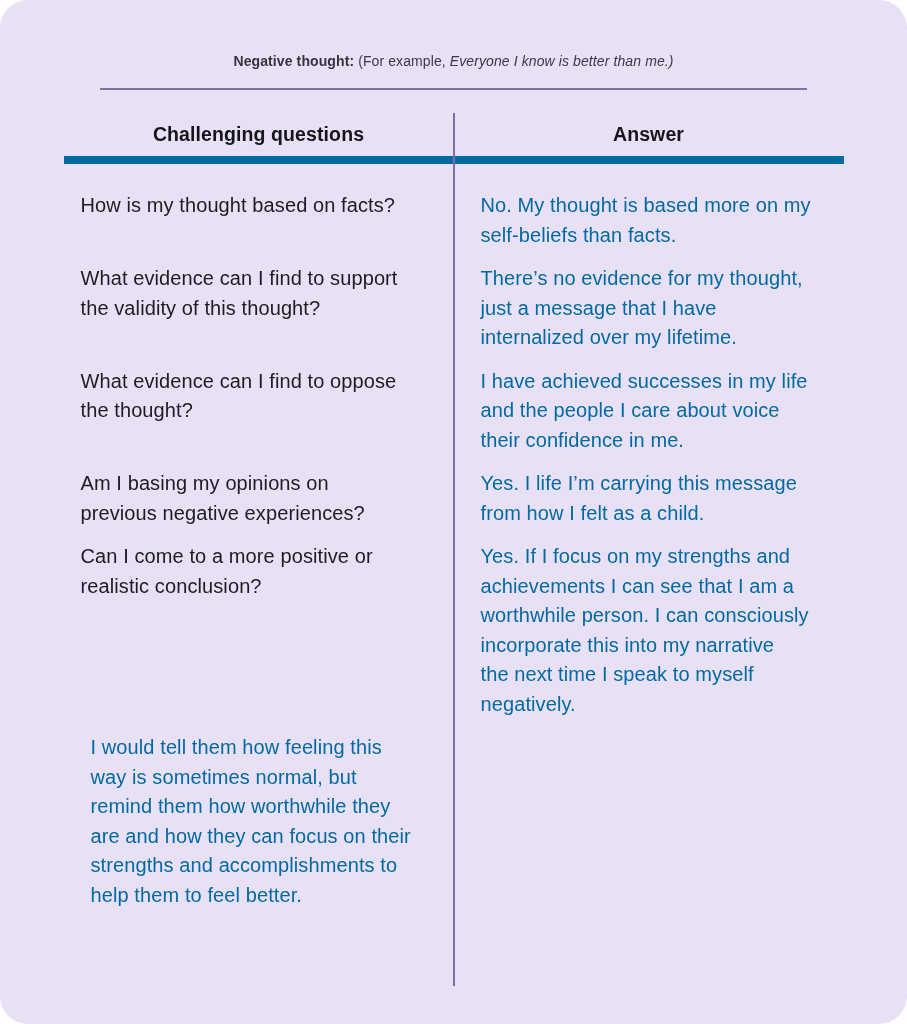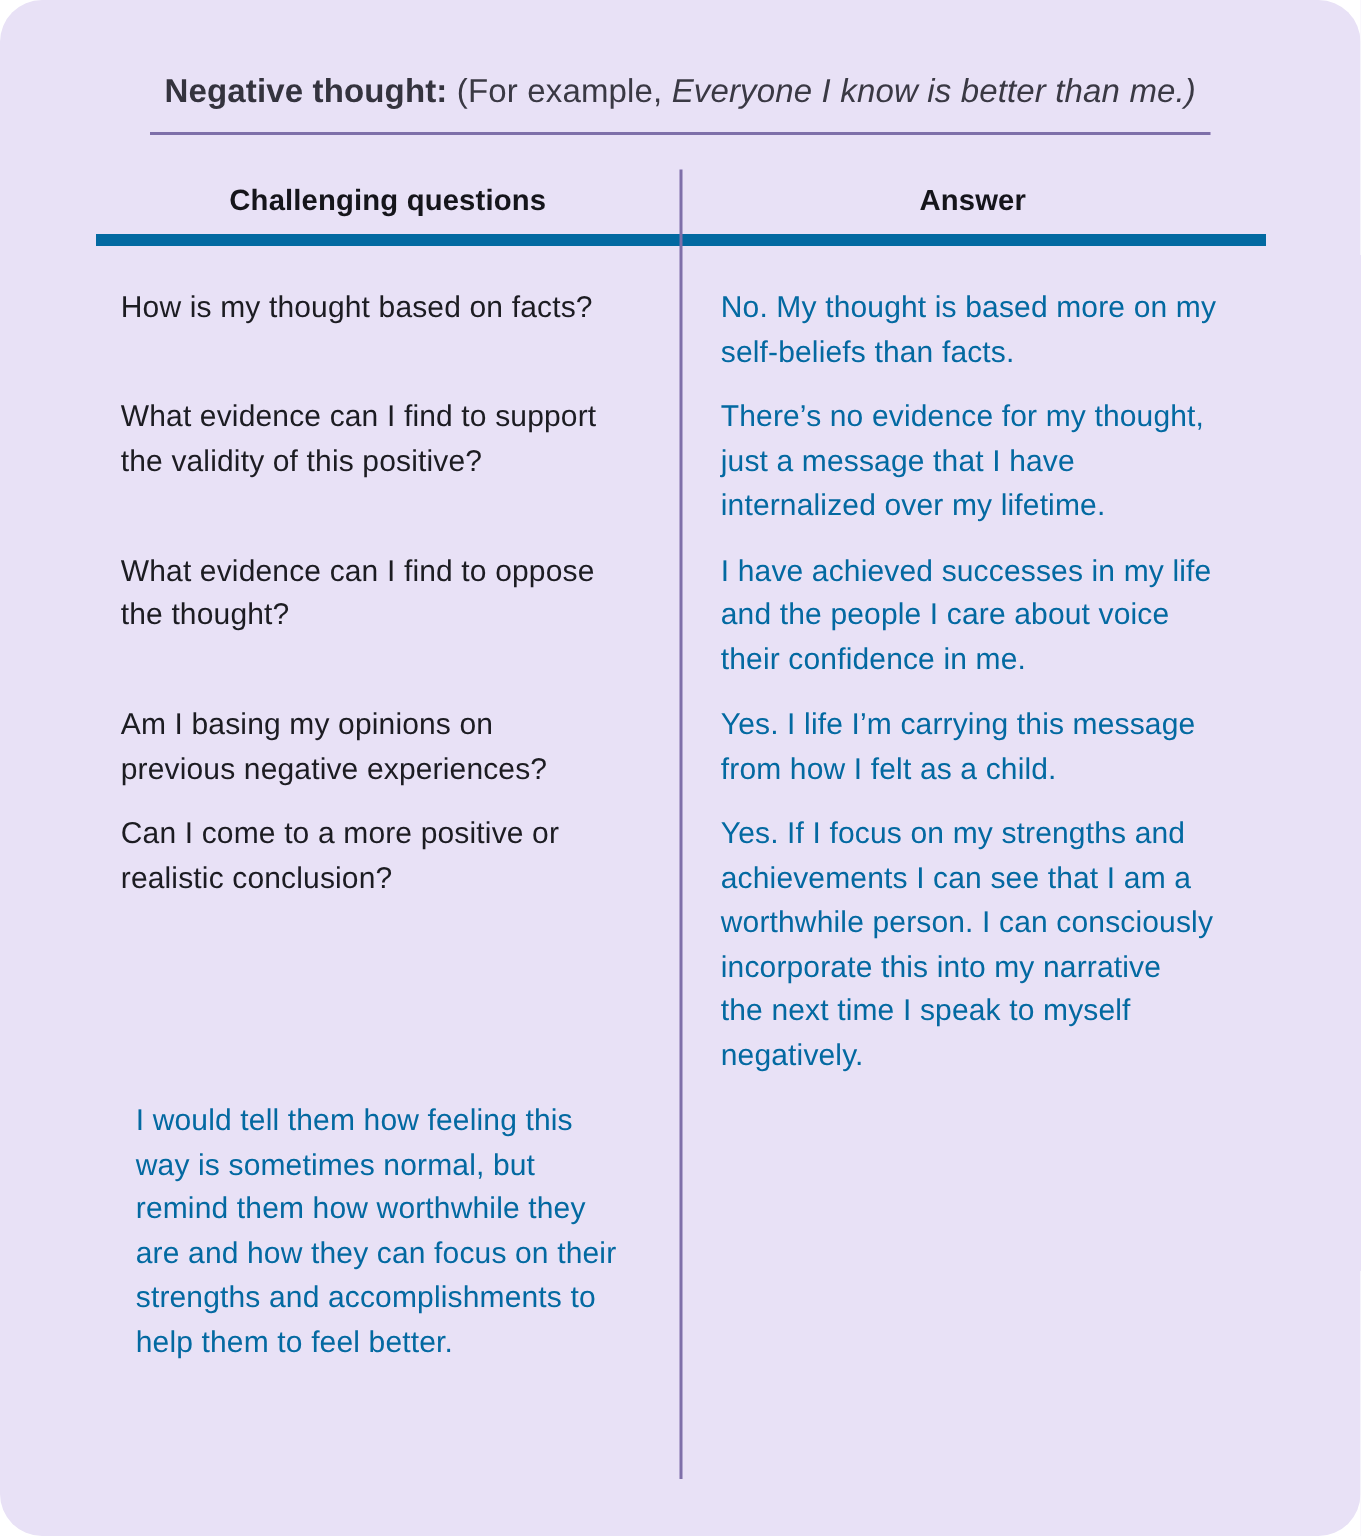--- a/index.html
+++ b/index.html
@@ -9,21 +9,21 @@
     height: 1024px;
     background: #E8E1F6;
     border-radius: 28px;
     box-sizing: border-box;
     overflow: hidden;
     font-family: "Liberation Sans", sans-serif;
   }
   .title {
     padding-top: 49px;
     text-align: center;
-    font-size: 22px;
+    font-size: 14px;
     line-height: 24px;
     color: #3A3944;
     letter-spacing: 0.1px;
   }
   .title .bold { font-weight: 700; color: #34333E; }
   .title .italic { font-style: italic; }
   .title-rule {
     width: 707px;
     margin: 15px auto 0;
     border: none;
@@ -98,21 +98,21 @@
       <div class="th">Answer</div>
     </div>
     <div class="tbody">
         <div class="row">
           <div class="q">How is my thought based on facts?</div>
           <div class="a">No. My thought is based more on my
 self-beliefs than facts.</div>
         </div>
         <div class="row">
           <div class="q">What evidence can I find to support
-the validity of this positive?</div>
+the validity of this thought?</div>
           <div class="a">There’s no evidence for my thought,
 just a message that I have
 internalized over my lifetime.</div>
         </div>
         <div class="row">
           <div class="q">What evidence can I find to oppose
 the thought?</div>
           <div class="a">I have achieved successes in my life
 and the people I care about voice
 their confidence in me.</div>

